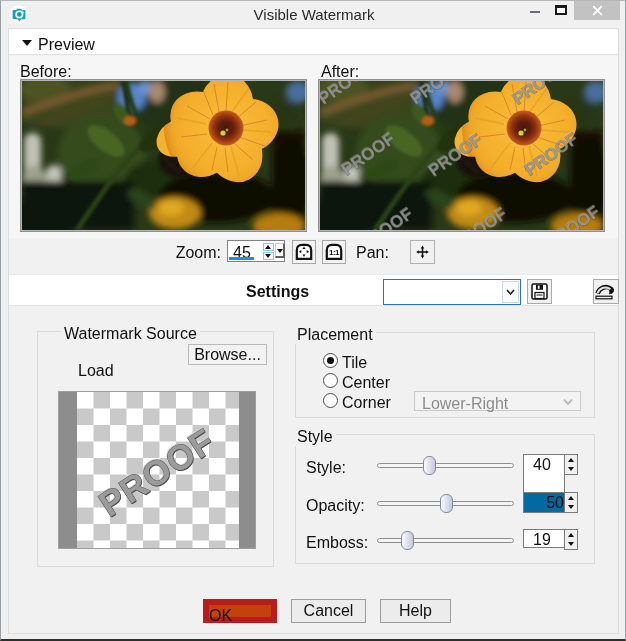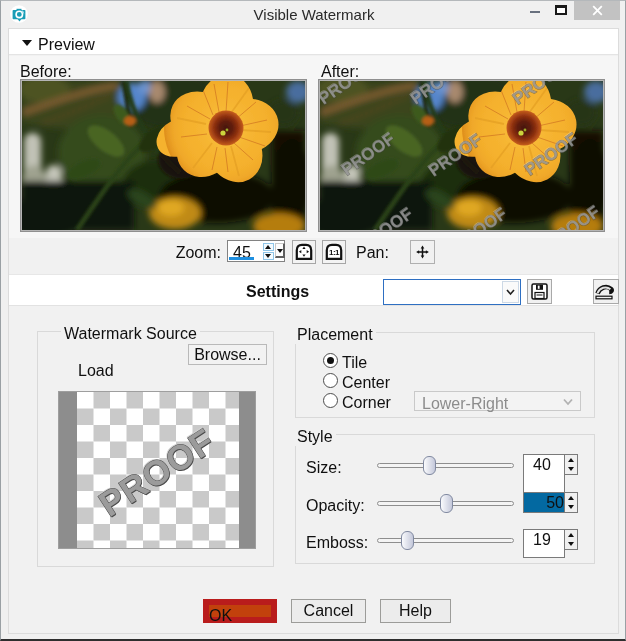--- a/index.html
+++ b/index.html
@@ -299,42 +299,42 @@
   <div class="abs" style="left:413px;top:390px;width:167px;height:20px;background:#f3f3f3;border:1px solid #c9c9c9;">
     <span class="txt" style="position:absolute;left:7px;top:3px;color:#8c8c8c;">Lower-Right</span>
     <svg class="abs" style="right:5px;top:4px" width="14" height="12" viewBox="0 0 14 12">
         <path d="M3 3.5 L7 8 L11 3.5" fill="none" stroke="#b2b2b2" stroke-width="1.8"></path>
       </svg>
   </div>
 
   <div class="abs" style="left:294px;top:433px;width:300px;height:130px;border:1px solid #d9d9d9;"></div>
   <div class="abs txt" style="left:293px;top:427px;background:#f1f1f1;padding:0 3px;">Style</div>
 
-  <div class="abs txt" style="left:305px;top:458px;">Size:</div>
+  <div class="abs txt" style="left:305px;top:458px;">Style:</div>
   <div class="abs" style="left:376px;top:462px;width:137px;height:5px;border:1px solid #8e8e8e;border-radius:3px;background:#f4f4f4;"></div>
   <div class="abs" style="left:422px;top:455px;width:13px;height:19px;border:1px solid #8089a0;border-radius:6px;background:linear-gradient(90deg,#fafbfd,#c4c8da);"></div>
   <div class="abs" style="left:522px;top:453px;width:42px;height:39px;background:#fff;border:1px solid #7a7a7a;text-align:left;"><span class="txt" style="line-height:19px;padding-left:9px;">40</span></div>
   <div class="abs spinbox" style="left:563px;top:453px;width:14px;height:21px;background:#f0f0f0;border:1px solid #7a7a7a;">
     <div class="abs" style="left:2.5px;top:3px;border-left:3.5px solid transparent;border-right:3.5px solid transparent;border-bottom:4.5px solid #111;"></div>
     <div class="abs" style="left:2.5px;top:12px;border-left:3.5px solid transparent;border-right:3.5px solid transparent;border-top:4.5px solid #111;"></div>
   </div>
 
   <div class="abs txt" style="left:305px;top:496px;">Opacity:</div>
   <div class="abs" style="left:376px;top:499.5px;width:137px;height:5px;border:1px solid #8e8e8e;border-radius:3px;background:#f4f4f4;"></div>
   <div class="abs" style="left:438.5px;top:492.5px;width:13px;height:19px;border:1px solid #8089a0;border-radius:6px;background:linear-gradient(90deg,#fafbfd,#c4c8da);"></div>
   <div class="abs" style="left:522px;top:490.5px;width:42px;height:21px;background:#0369a1;border:1px solid #7a7a7a;text-align:right;"><span class="txt" style="line-height:19px;padding-left:9px;">50</span></div>
   <div class="abs spinbox" style="left:563px;top:490.5px;width:14px;height:21px;background:#f0f0f0;border:1px solid #7a7a7a;">
     <div class="abs" style="left:2.5px;top:3px;border-left:3.5px solid transparent;border-right:3.5px solid transparent;border-bottom:4.5px solid #111;"></div>
     <div class="abs" style="left:2.5px;top:12px;border-left:3.5px solid transparent;border-right:3.5px solid transparent;border-top:4.5px solid #111;"></div>
   </div>
 
   <div class="abs txt" style="left:305px;top:533px;">Emboss:</div>
   <div class="abs" style="left:376px;top:537px;width:137px;height:5px;border:1px solid #8e8e8e;border-radius:3px;background:#f4f4f4;"></div>
   <div class="abs" style="left:400px;top:530px;width:13px;height:19px;border:1px solid #8089a0;border-radius:6px;background:linear-gradient(90deg,#fafbfd,#c4c8da);"></div>
-  <div class="abs" style="left:522px;top:528px;width:42px;height:29px;background:#fff;border:1px solid #7a7a7a;text-align:left;"><span class="txt" style="line-height:19px;padding-left:9px;">19</span></div>
+  <div class="abs" style="left:522px;top:528px;width:42px;height:19px;background:#fff;border:1px solid #7a7a7a;text-align:left;"><span class="txt" style="line-height:19px;padding-left:9px;">19</span></div>
   <div class="abs spinbox" style="left:563px;top:528px;width:14px;height:21px;background:#f0f0f0;border:1px solid #7a7a7a;">
     <div class="abs" style="left:2.5px;top:3px;border-left:3.5px solid transparent;border-right:3.5px solid transparent;border-bottom:4.5px solid #111;"></div>
     <div class="abs" style="left:2.5px;top:12px;border-left:3.5px solid transparent;border-right:3.5px solid transparent;border-top:4.5px solid #111;"></div>
   </div>
 
   <div class="abs" style="left:202px;top:598px;width:74px;height:24px;background:#c2410c;border:6px solid #b91c1c;text-align:left;"><span class="txt" style="line-height:22px;">OK</span></div>
   <div class="abs" style="left:290px;top:598px;width:75px;height:24px;background:#ececec;border:1px solid #9c9c99;text-align:center;"><span class="txt" style="line-height:22px;text-align:center;">Cancel</span></div>
   <div class="abs" style="left:379px;top:598px;width:71px;height:24px;background:#ececec;border:1px solid #9c9c99;text-align:center;"><span class="txt" style="line-height:22px;">Help</span></div>
 </div>
 

